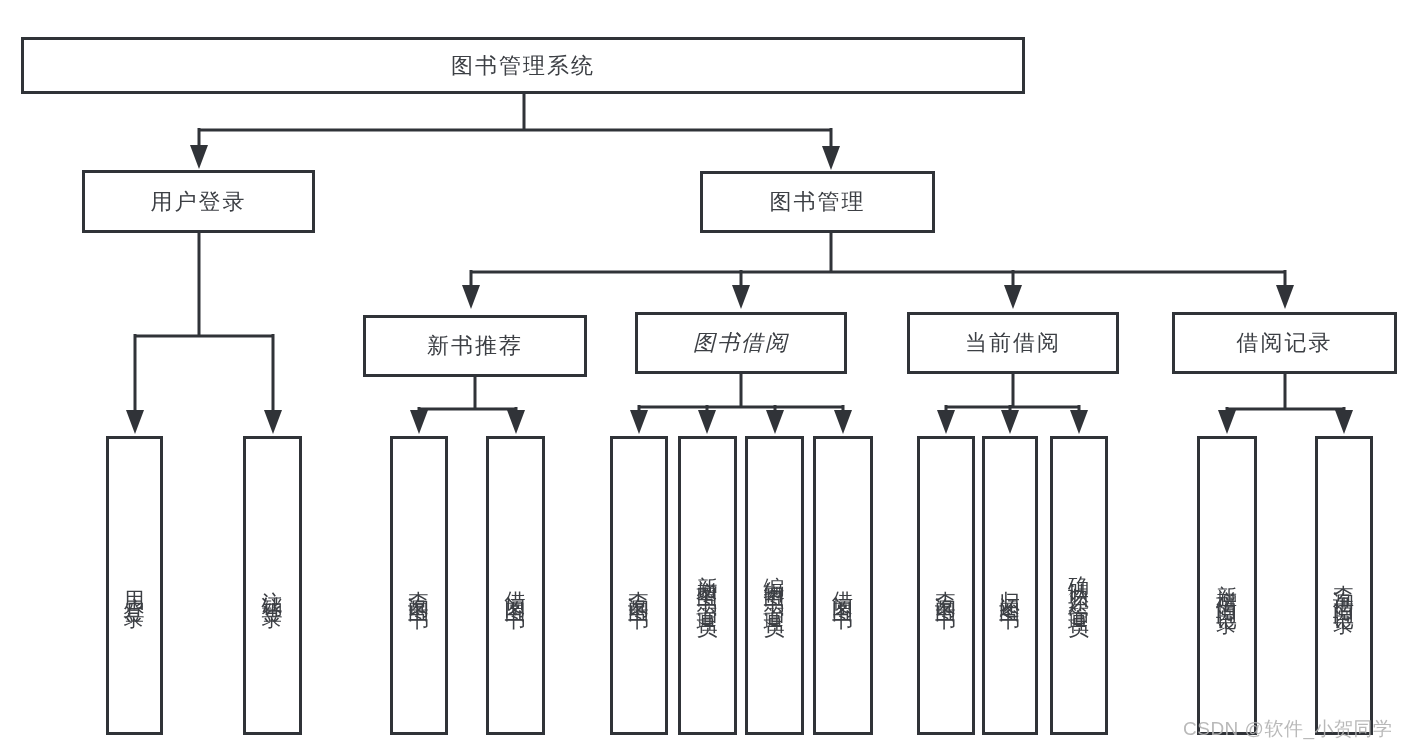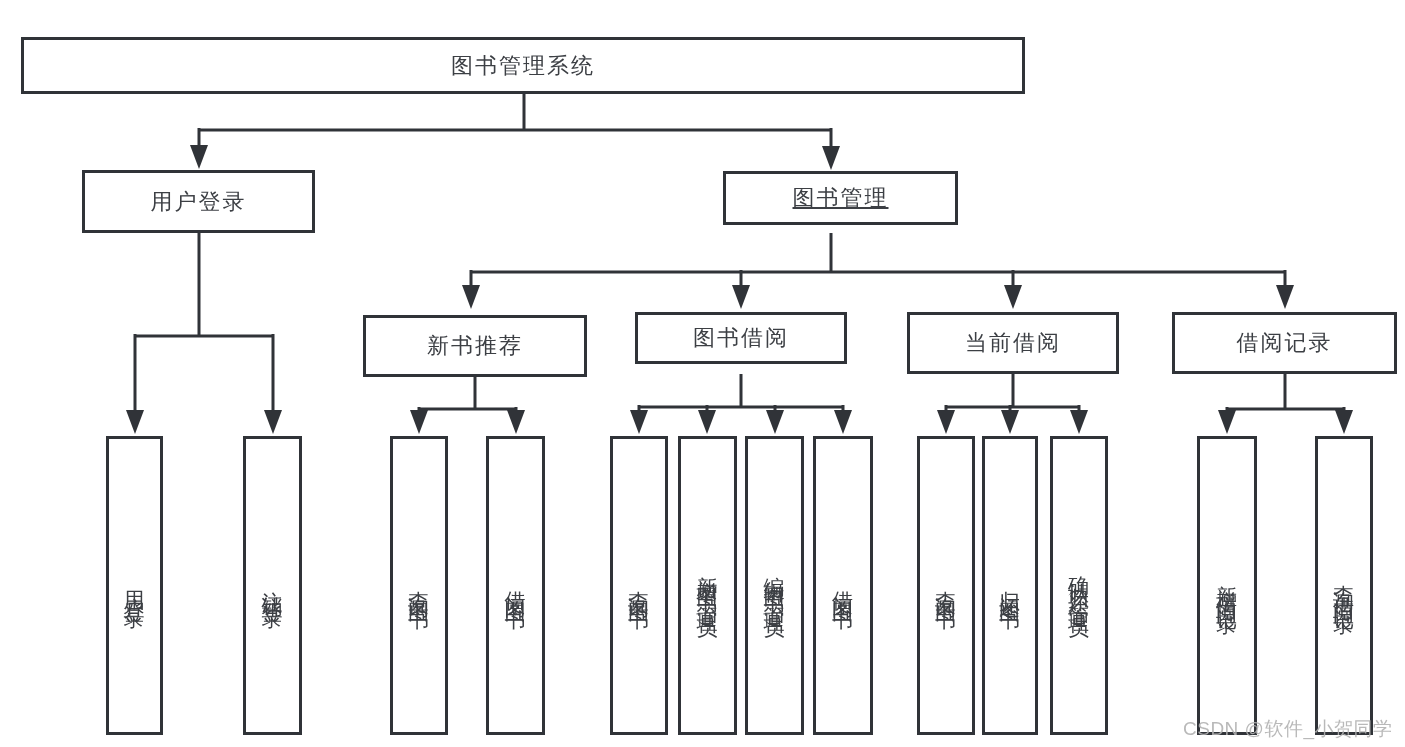--- a/index.html
+++ b/index.html
@@ -69,24 +69,24 @@
       M946 434 L937 410 L955 410 Z
       M1010 434 L1001 410 L1019 410 Z
       M1079 434 L1070 410 L1088 410 Z
       M1227 434 L1218 410 L1236 410 Z
       M1344 434 L1335 410 L1353 410 Z"></path>
   </svg>
 
   <div class="node" style="left:21px;top:13px;width:1004px;height:57px;margin-top:24px;">图书管理系统</div>
 
   <div class="node" style="left:82px;top:170px;width:233px;height:63px;">用户登录</div>
-  <div class="node" style="left:723px;top:171px;width:235px;height:54px;text-decoration:underline;">图书管理</div>
+  <div class="node" style="left:700px;top:171px;width:235px;height:62px;">图书管理</div>
 
   <div class="node" style="left:363px;top:315px;width:224px;height:62px;text-align:right;">新书推荐</div>
-  <div class="node" style="left:635px;top:312px;width:212px;height:52px;">图书借阅</div>
+  <div class="node" style="left:635px;top:312px;width:212px;height:62px;font-style:italic;">图书借阅</div>
   <div class="node" style="left:1172px;top:312px;width:225px;height:62px;">借阅记录</div>
   <div class="node" style="left:907px;top:312px;width:212px;height:62px;">当前借阅</div>
 
   <div class="node v" style="left:106px;top:436px;width:57px;height:299px;">用户登录</div>
   <div class="node v" style="left:243px;top:436px;width:59px;height:299px;">注销登录</div>
 
   <div class="node v" style="left:390px;top:436px;width:58px;height:299px;">查询图书</div>
   <div class="node v" style="left:486px;top:436px;width:59px;height:299px;">借阅图书</div>
 
   <div class="node v" style="left:610px;top:436px;width:58px;height:299px;">查询图书</div>

